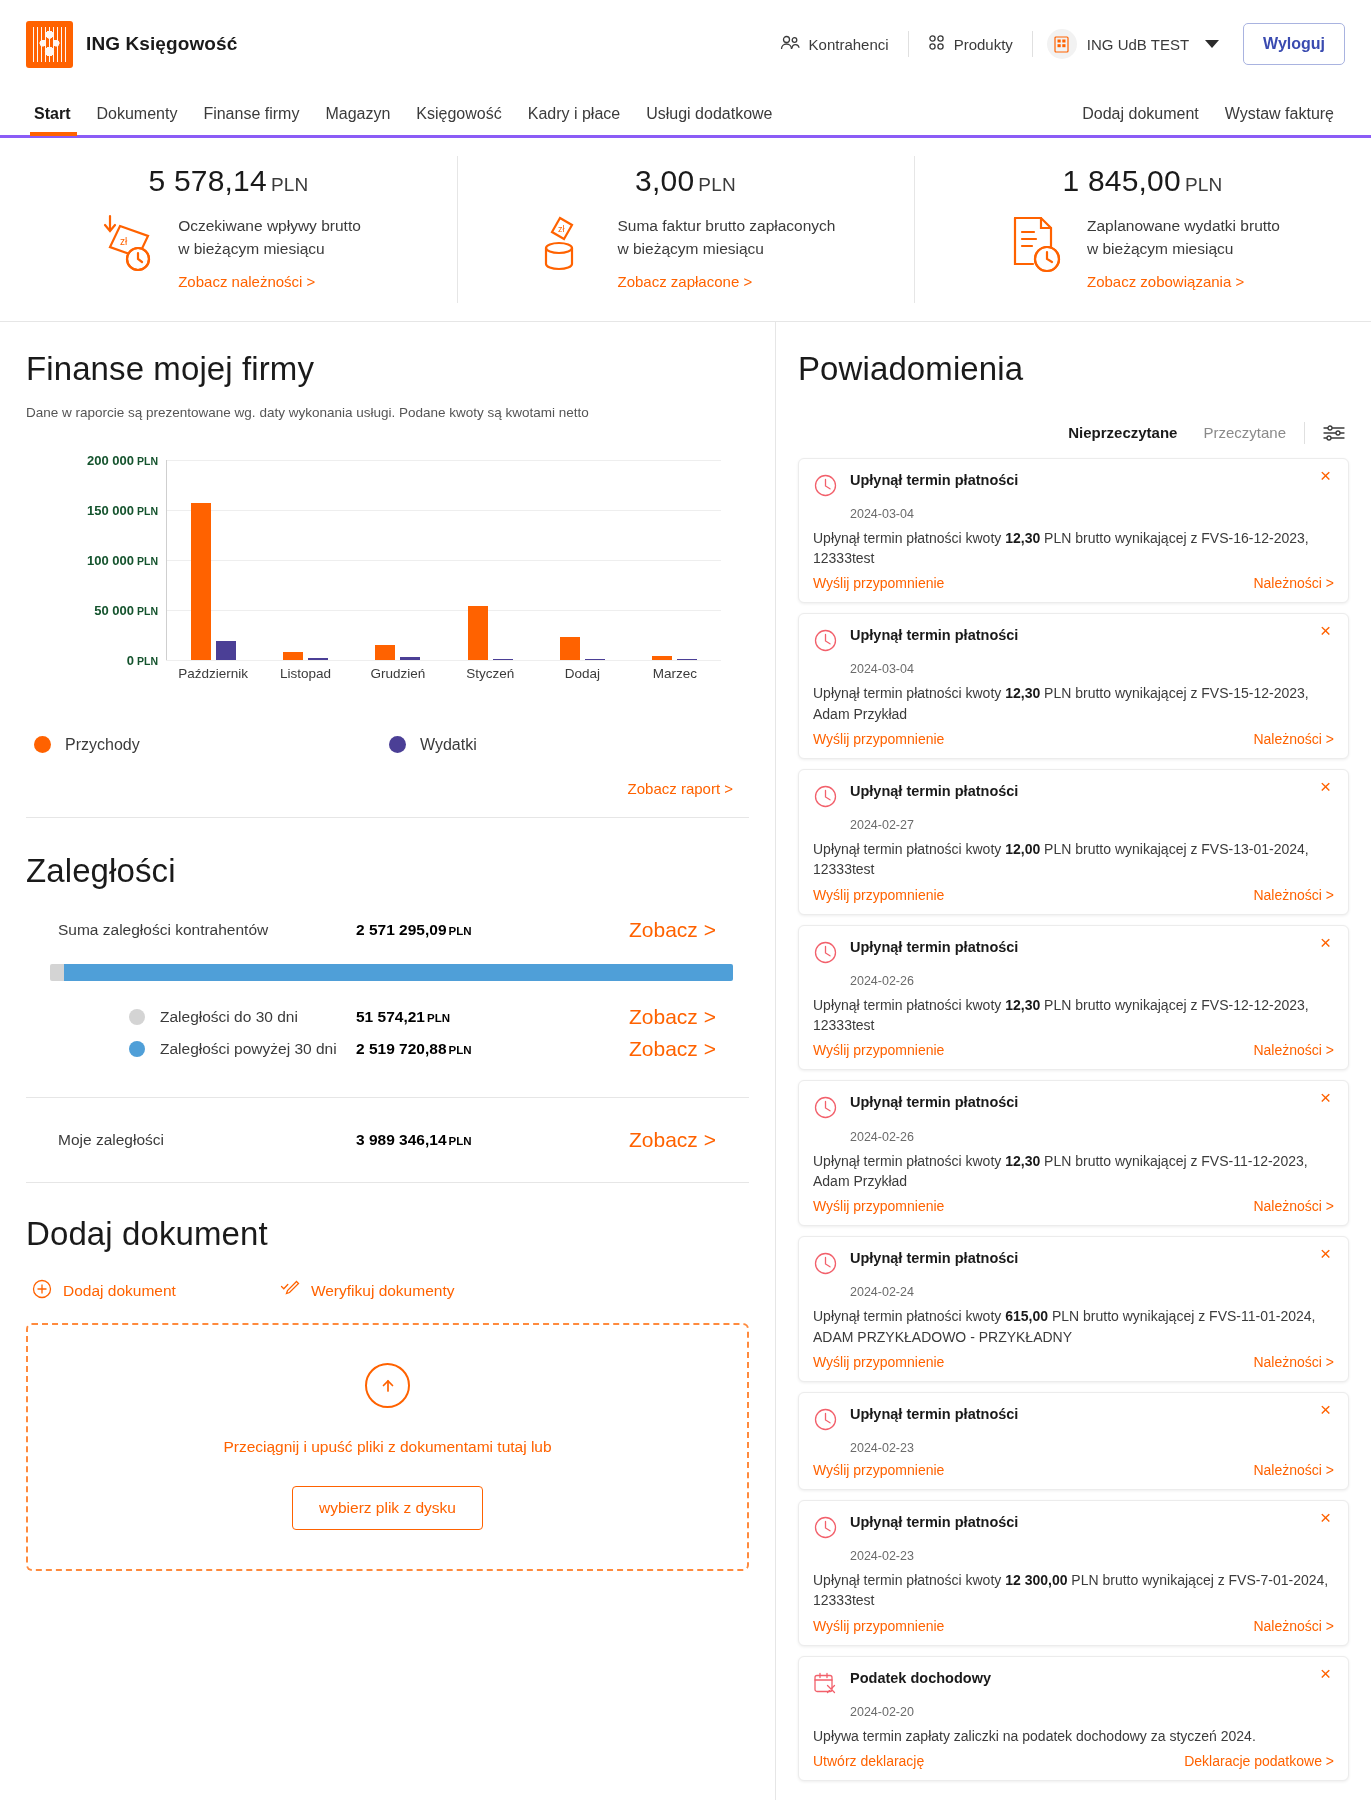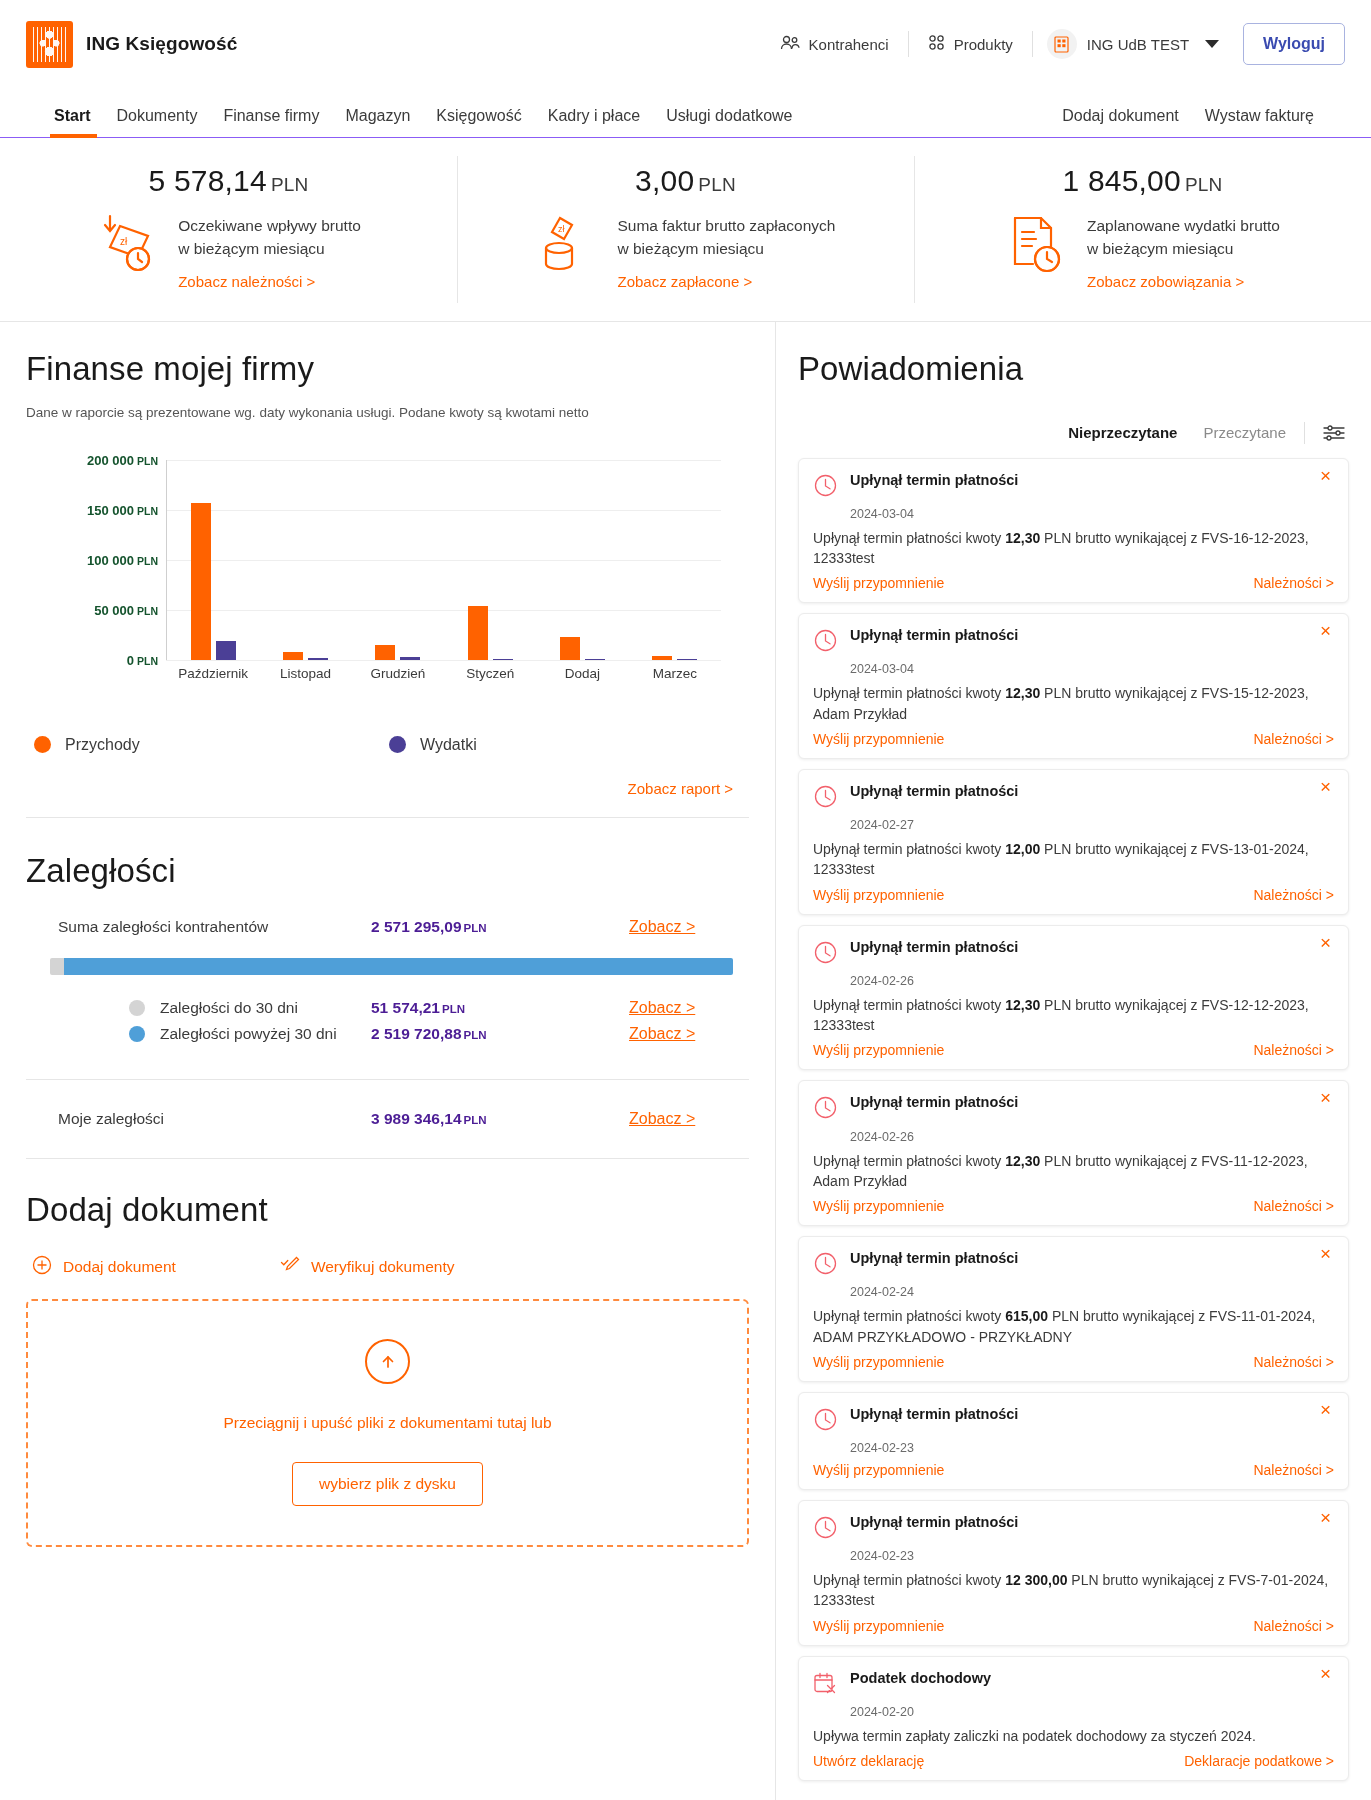--- a/index.html
+++ b/index.html
@@ -80,22 +80,22 @@
     background: #fff;
     cursor: pointer;
     white-space: nowrap;
   }
 
   
   .navbar {
     height: 50px;
     display: flex;
     align-items: flex-end;
-    padding: 0 44px;
-    border-bottom: 1px solid #8b5cf6;
+    padding: 0 24px;
+    border-bottom: 3px solid #8b5cf6;
     position: relative;
   }
   .nav-left { display: flex; align-items: flex-end; gap: 0; }
   .nav-item {
     font-size: 16px;
     color: #3b3b3b;
     padding: 0 13px 12px 13px;
     cursor: pointer;
     position: relative;
     white-space: nowrap;
@@ -165,23 +165,23 @@
   .dot.exp { background: #4b3f96; }
 
   .report-link { text-align: right; margin-top: 26px; color: #ff6200; font-size: 15px; cursor: pointer; padding-right: 16px; }
 
   .divider { height: 1px; background: #e6e6e6; margin-top: 20px; }
 
   
   .arrears { padding-top: 34px; }
   .ar-row { display: flex; align-items: center; font-size: 15.5px; color: #3b3b3b; }
   .ar-name { flex: 0 0 330px; padding-left: 32px; }
-  .ar-val { flex: 1 1 auto; text-align: left; font-weight: bold; color: #4c1d95; font-size: 15.5px; margin-left: 15px; }
+  .ar-val { flex: 1 1 auto; text-align: left; font-weight: bold; color: #000000; font-size: 15.5px; }
   .ar-val .u { font-size: 11.5px; font-weight: bold; margin-left: 2px; }
-  .ar-link { flex: 0 0 120px; text-align: left; color: #ff6200; cursor: pointer; font-size: 16px; text-decoration: underline; }
+  .ar-link { flex: 0 0 120px; text-align: left; color: #ff6200; cursor: pointer; font-size: 21px; }
   .ar-top { margin-bottom: 22px; }
   .ar-bar { height: 17px; display: flex; border-radius: 2px; overflow: hidden; margin: 0 16px 0 24px; }
   .ar-bar .seg-a { background: #d4d4d4; }
   .ar-bar .seg-b { background: #4f9fd8; }
   .ar-legend { margin-top: 24px; }
   .ar-legend .ar-row { margin-bottom: 8px; }
   .ar-legend .ar-name { display: flex; align-items: center; gap: 15px; padding-left: 103px; flex: 0 0 330px; }
   .ar-legend .ar-name .sw { width: 16px; height: 16px; border-radius: 50%; flex: 0 0 auto; }
   .ar-legend .ar-name .sw.gray { background: #d4d4d4; }
   .ar-legend .ar-name .sw.blue { background: #4f9fd8; }

